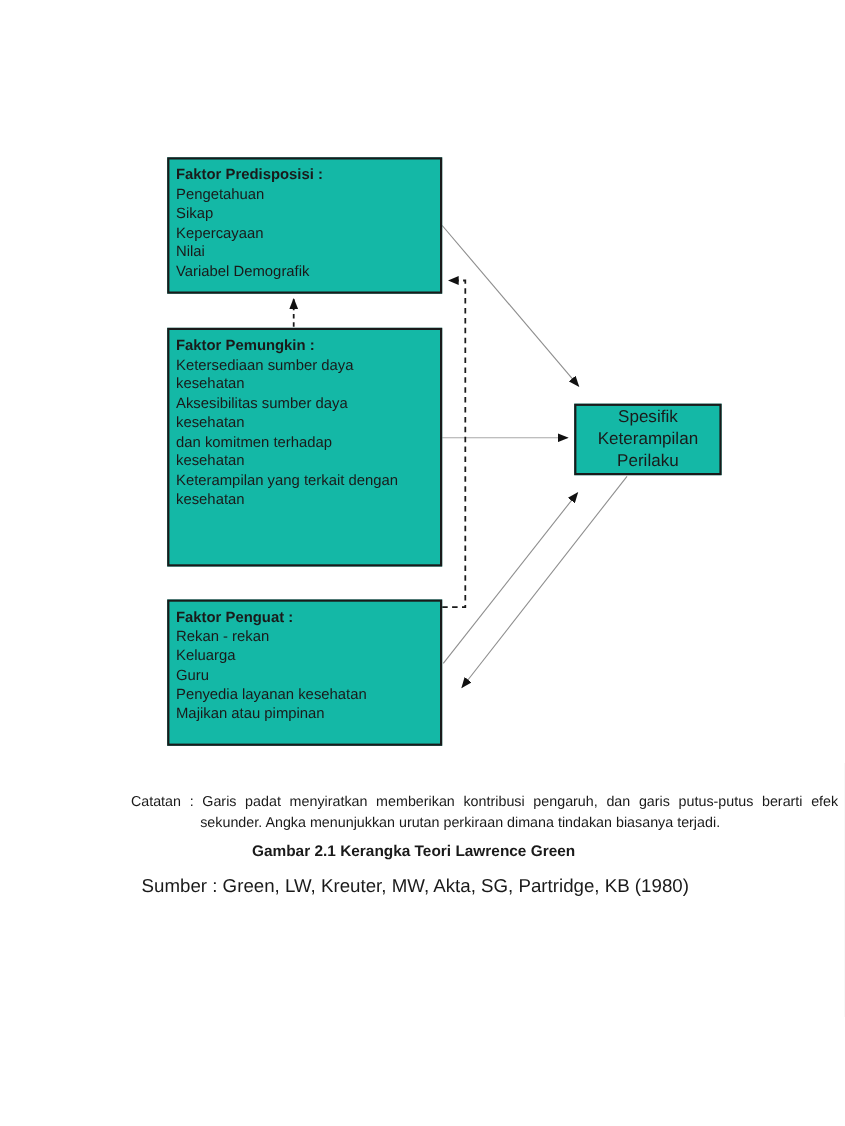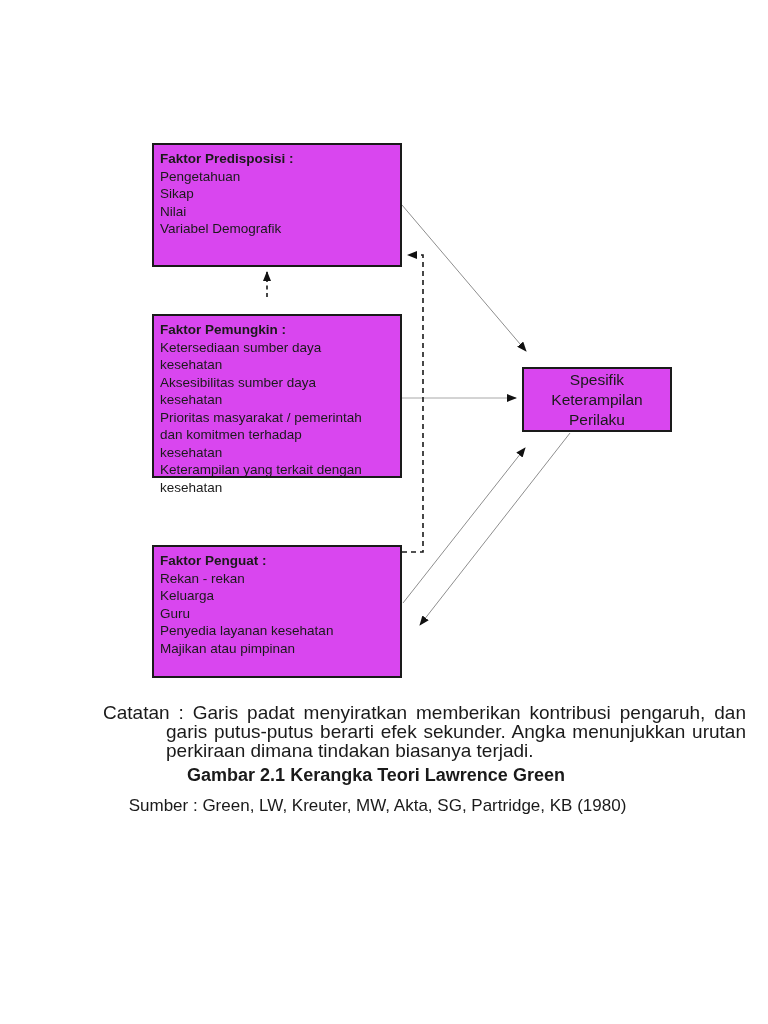--- a/index.html
+++ b/index.html
@@ -15,53 +15,53 @@
   }
   .arrows {
     position: absolute;
     left: 0; top: 0;
     width: 768px; height: 1024px;
   }
   .box {
     position: absolute;
     box-sizing: border-box;
     border: 2px solid #1a1a1a;
-    background: #d946ef;
+    background: #14b8a6;
     font-size: 13.5px;
     line-height: 17.5px;
     padding: 5px 2px 5px 6px;
   }
   .box .box-title { font-weight: bold; white-space: nowrap; }
   .box .line { white-space: nowrap; }
   #box-predisposisi { left: 152px; top: 143px; width: 250px; height: 124px; }
-  #box-pemungkin    { left: 152px; top: 314px; width: 250px; height: 164px; }
+  #box-pemungkin    { left: 152px; top: 298px; width: 250px; height: 217px; }
   #box-penguat      { left: 152px; top: 545px; width: 250px; height: 133px; }
   #box-spesifik {
-    left: 522px; top: 367px; width: 150px; height: 65px;
+    left: 522px; top: 367px; width: 134px; height: 65px;
     display: flex; align-items: center; justify-content: center;
     text-align: center;
     font-size: 15.5px; line-height: 20px;
     padding: 0;
   }
   #box-spesifik .line { white-space: nowrap; }
   .note {
     position: absolute;
     left: 103px; top: 703px; width: 580px;
-    margin: 0;
-    font-size: 19px; line-height: 19px;
+    margin: 16px;
+    font-size: 13px; line-height: 19px;
     text-align: justify;
     padding-left: 63px;
     text-indent: -63px;
   }
   .caption {
     position: absolute;
     left: 0; top: 765px; width: 752px;
     text-align: center;
     font-weight: bold;
-    font-size: 18px;
+    font-size: 14px;
   }
   .source {
     position: absolute;
     left: 0; top: 796px; width: 755px;
     text-align: center;
     font-size: 17px;
   }
 </style>
 </head>
 <body>
@@ -86,33 +86,33 @@
     <line x1="267" y1="297" x2="267" y2="272" stroke-width="1.6" stroke-dasharray="4,3.5" marker-end="url(#ah)" stroke="#1a1a1a"></line>
 
     <polyline points="402,552 423,552 423,255 408,255" fill="none" stroke-width="1.6" stroke-dasharray="5,4" marker-end="url(#ah)" stroke="#1a1a1a"></polyline>
   </svg>
 
   <div class="box" id="box-predisposisi">
     <div class="box-title">Faktor Predisposisi :</div>
     <div class="box-lines">
         <div class="line">Pengetahuan</div>
         <div class="line">Sikap</div>
+        <div class="line">Kepercayaan</div>
         <div class="line">Nilai</div>
         <div class="line">Variabel Demografik</div>
       </div>
   </div>
 
   <div class="box" id="box-pemungkin">
     <div class="box-title">Faktor Pemungkin :</div>
     <div class="box-lines">
         <div class="line">Ketersediaan sumber daya</div>
         <div class="line">kesehatan</div>
         <div class="line">Aksesibilitas sumber daya</div>
         <div class="line">kesehatan</div>
-        <div class="line">Prioritas masyarakat / pemerintah</div>
         <div class="line">dan komitmen terhadap</div>
         <div class="line">kesehatan</div>
         <div class="line">Keterampilan yang terkait dengan</div>
         <div class="line">kesehatan</div>
       </div>
   </div>
 
   <div class="box" id="box-penguat">
     <div class="box-title">Faktor Penguat :</div>
     <div class="box-lines">

